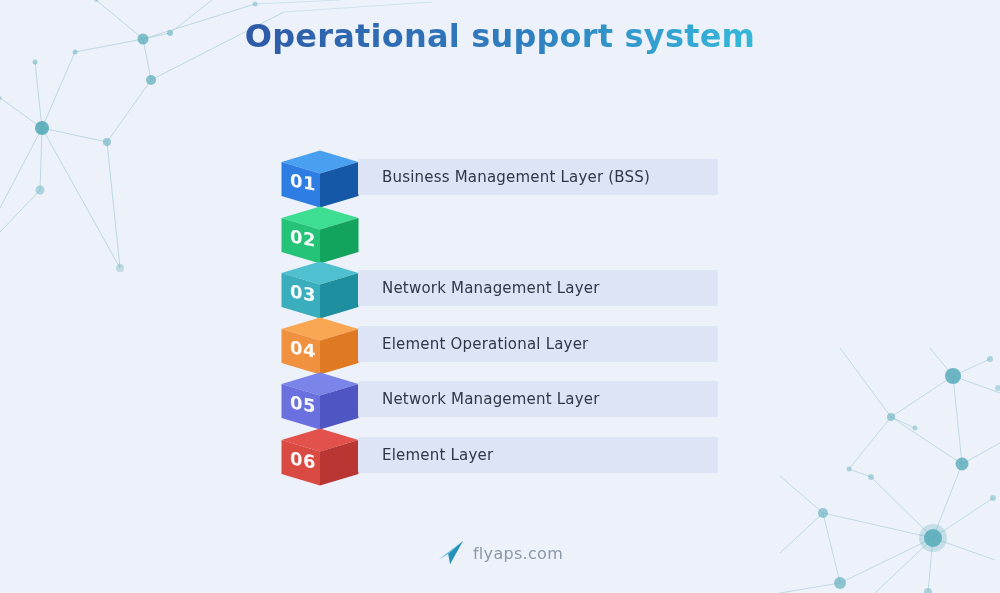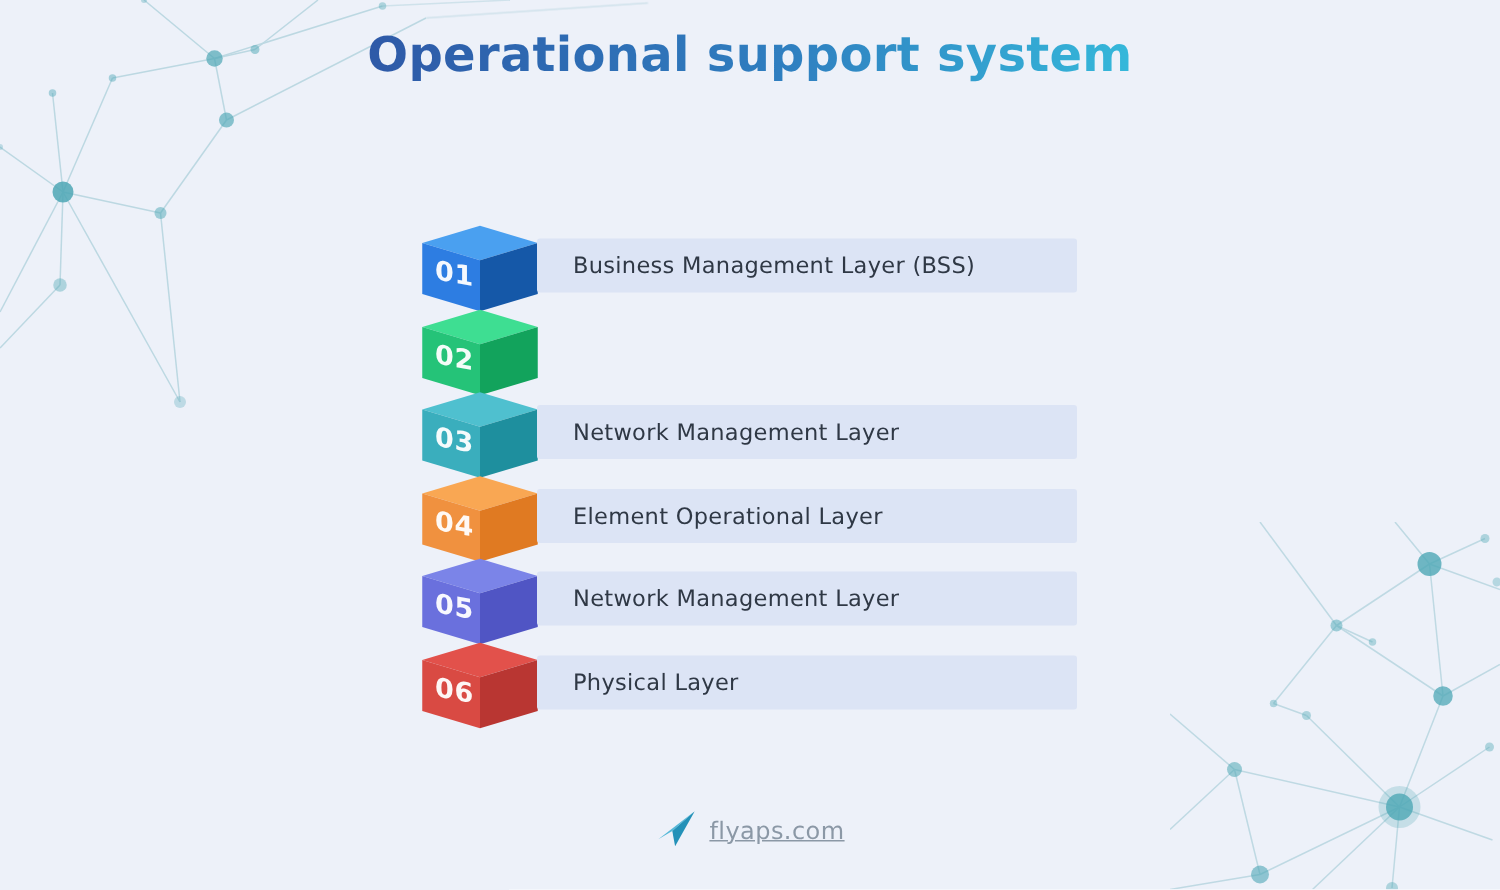--- a/index.html
+++ b/index.html
@@ -51,21 +51,21 @@
     display:flex; align-items:center; padding-left:24px;
   }
   .bar-label { font-size:15px; letter-spacing:0.2px; color:#2f3845; }
 
   
   .footer {
     position:absolute; z-index:1; left:0; right:0; top:537px; height:32px;
     display:flex; align-items:center; justify-content:center; gap:8px;
   }
   .plane { width:28px; height:28px; }
-  .brand-text { font-size:16px; color:#8b98a6; letter-spacing:0.3px;text-decoration:underline; }
+  .brand-text { font-size:16px; color:#8b98a6; letter-spacing:0.3px; }
 </style>
 </head>
 <body>
 
 <div class="stage">
 
   <svg class="decor decor-tl" width="460" height="275" viewBox="0 0 460 275">
     <g opacity="0.4">
       <line x1="42" y1="128" x2="107" y2="142"></line>
       <line x1="42" y1="128" x2="35" y2="62"></line>
@@ -207,21 +207,21 @@
     </div>
 
     <div class="row">
       <svg class="cube" viewBox="0 0 78 58">
         <polygon points="39,0.5 77.5,12 39,23.5 0.5,12" fill="#e2514b"></polygon>
         <polygon points="0.5,12 39,23.5 39,57.5 0.5,46" fill="#d94a43"></polygon>
         <polygon points="39,23.5 77.5,12 77.5,46 39,57.5" fill="#b93632"></polygon>
         <text class="cube-num" transform="translate(22,38.5) skewY(10)" text-anchor="middle">06</text>
       </svg>
       <div class="bar">
-        <span class="bar-label">Physical Layer</span>
+        <span class="bar-label">Element Layer</span>
       </div>
     </div>
 
   </div>
 
   <div class="footer">
     <svg class="plane" viewBox="0 0 30 30">
       <polygon points="2,22 28,2 12,16" fill="#54b8d8"></polygon>
       <polygon points="12,16 28,2 14,27" fill="#2391b8"></polygon>
     </svg>

